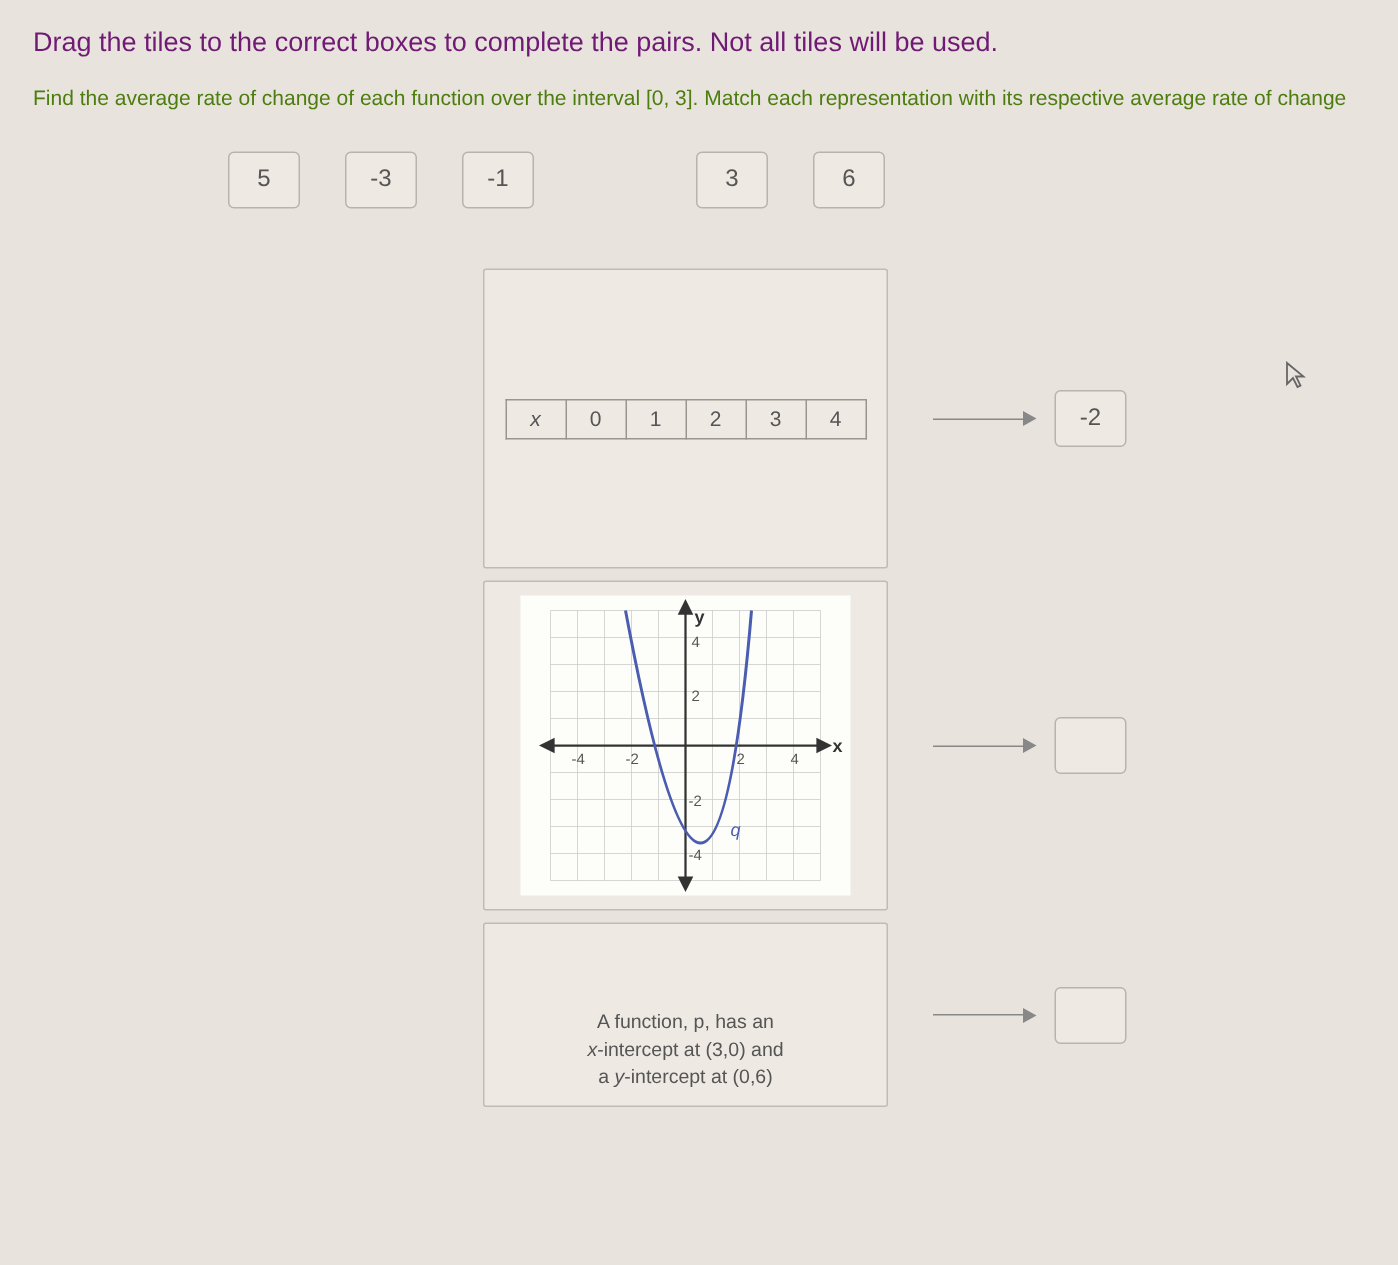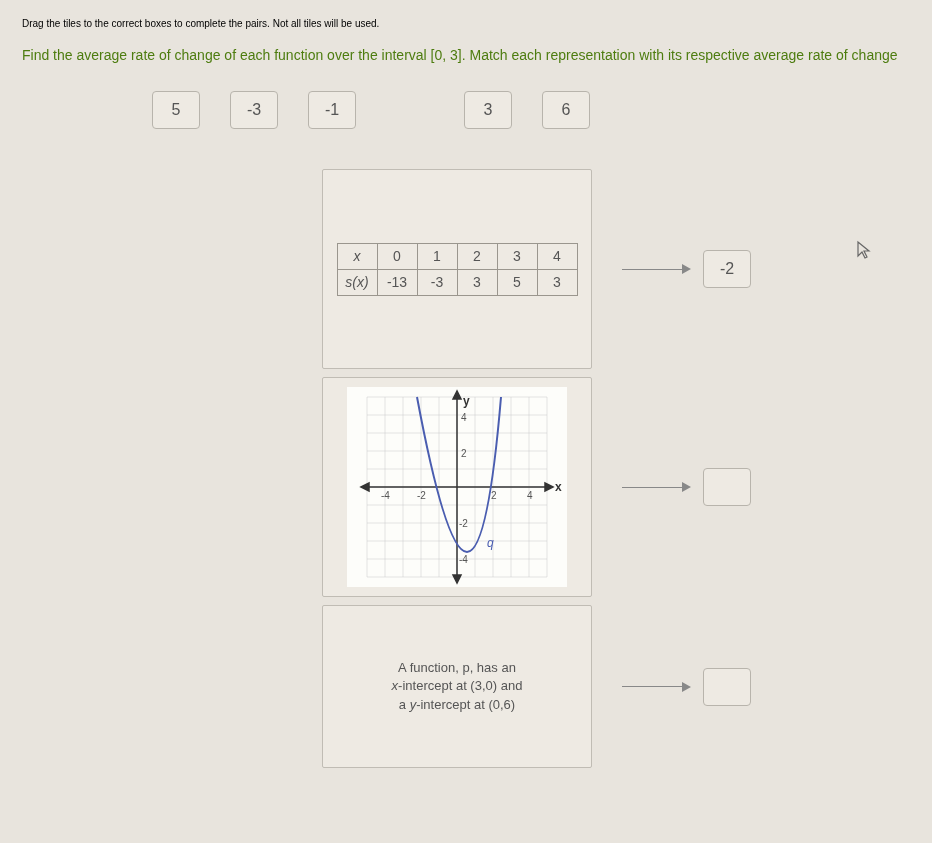--- a/index.html
+++ b/index.html
@@ -5,21 +5,21 @@
 * { box-sizing: border-box; margin: 0; padding: 0; }
 body {
   width: 932px;
   height: 843px;
   background: #e8e4dd;
   font-family: Arial, sans-serif;
   color: #4a4a4a;
   padding: 18px 22px;
   position: relative;
 }
-.instruction { font-size: 10px; margin-bottom: 18px; color: #000000; }
+.instruction { font-size: 18px; margin-bottom: 18px; color: #701a75; }
 .question { font-size: 14px; margin-bottom: 28px; color: #4d7c0f; }
 
 .tiles-row {
   display: flex;
   gap: 30px;
   margin-left: 130px;
   margin-bottom: 40px;
 }
 .tile {
   width: 48px;
@@ -45,21 +45,21 @@
   border: 1px solid #c0bcb4;
   border-radius: 2px;
   padding: 10px;
   display: flex;
   align-items: center;
   justify-content: center;
   flex-direction: column;
 }
 .card.table-card { height: 200px; }
 .card.graph-card { height: 220px; padding: 6px; }
-.card.text-card { height: 163px; justify-content: center; }
+.card.text-card { height: 123px; justify-content: flex-end; }
 
 .arrow-wrap { display: flex; align-items: center; margin-left: 30px; }
 .arrow-line { width: 60px; height: 1px; background: #888; }
 .arrow-head { width: 0; height: 0; border-top: 5px solid transparent; border-bottom: 5px solid transparent; border-left: 9px solid #888; }
 
 .drop-box {
   width: 48px;
   height: 38px;
   background: #eeeae3;
   border: 1px solid #b8b4ac;
@@ -117,28 +117,20 @@
     <div class="card table-card">
       <table class="func">
         <tbody>
             <tr>
           <th>x</th>
           <td>0</td>
           <td>1</td>
           <td>2</td>
           <td>3</td>
           <td>4</td>
-        </tr>
-        <tr>
-          <th><span style="font-style:italic">s</span>(<span style="font-style:italic">x</span>)</th>
-          <td>-13</td>
-          <td>-3</td>
-          <td>3</td>
-          <td>5</td>
-          <td>3</td>
         </tr>
       </tbody>
         </table>
     </div>
     <div class="arrow-wrap">
       <div class="arrow-line"></div>
         <div class="arrow-head"></div>
     </div>
     <div class="drop-box">-2</div>
   </div>

